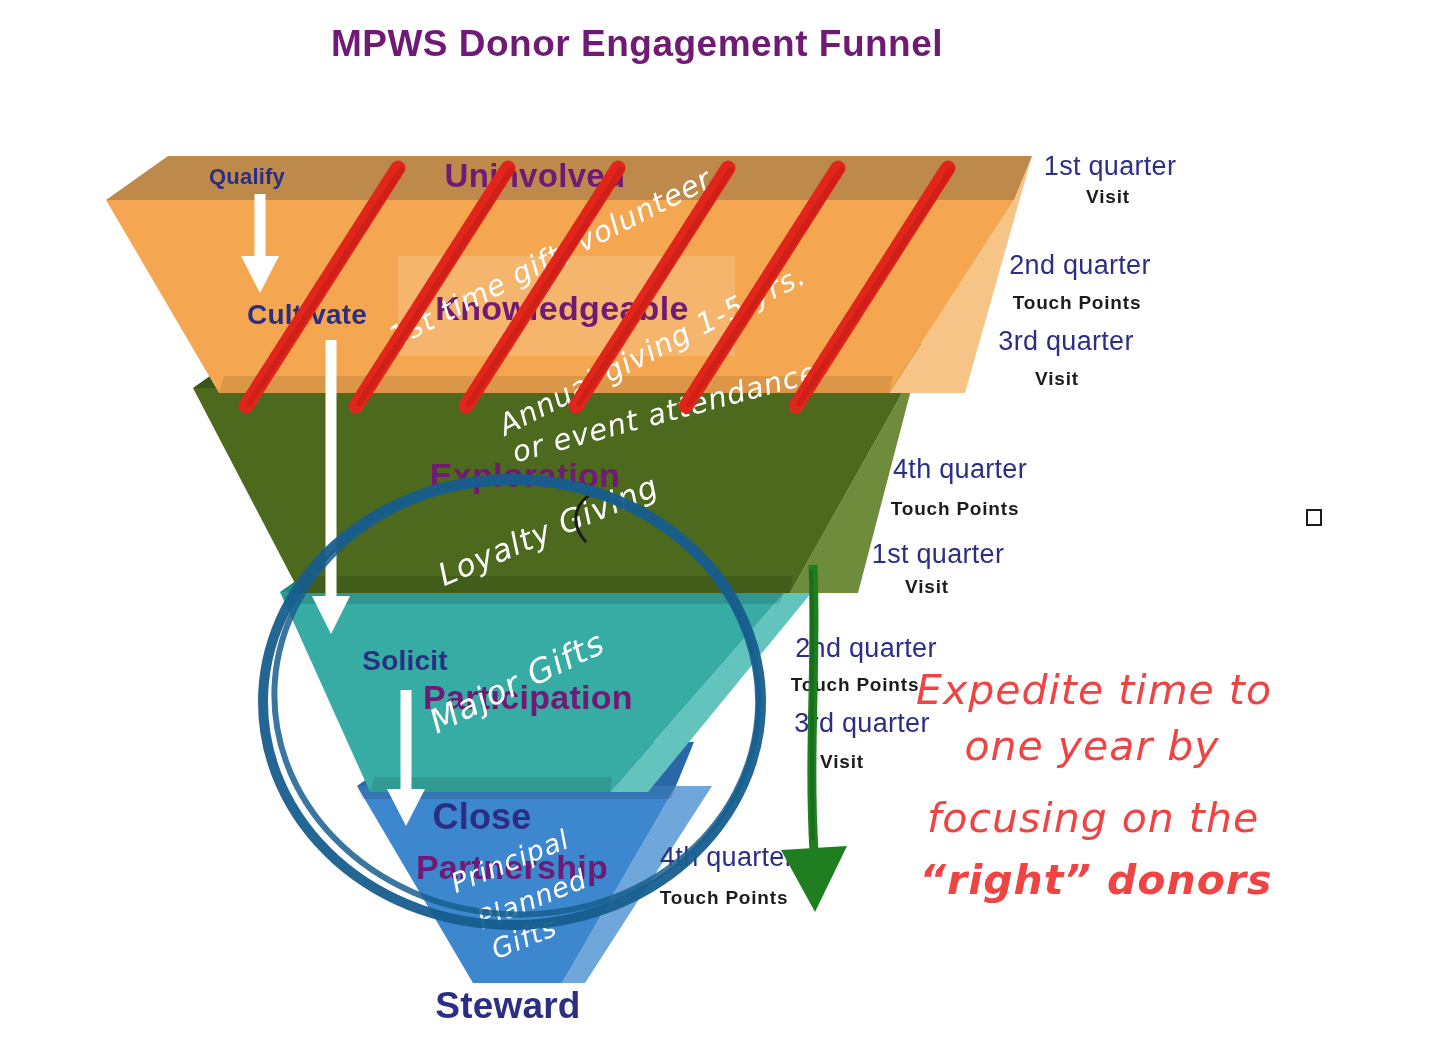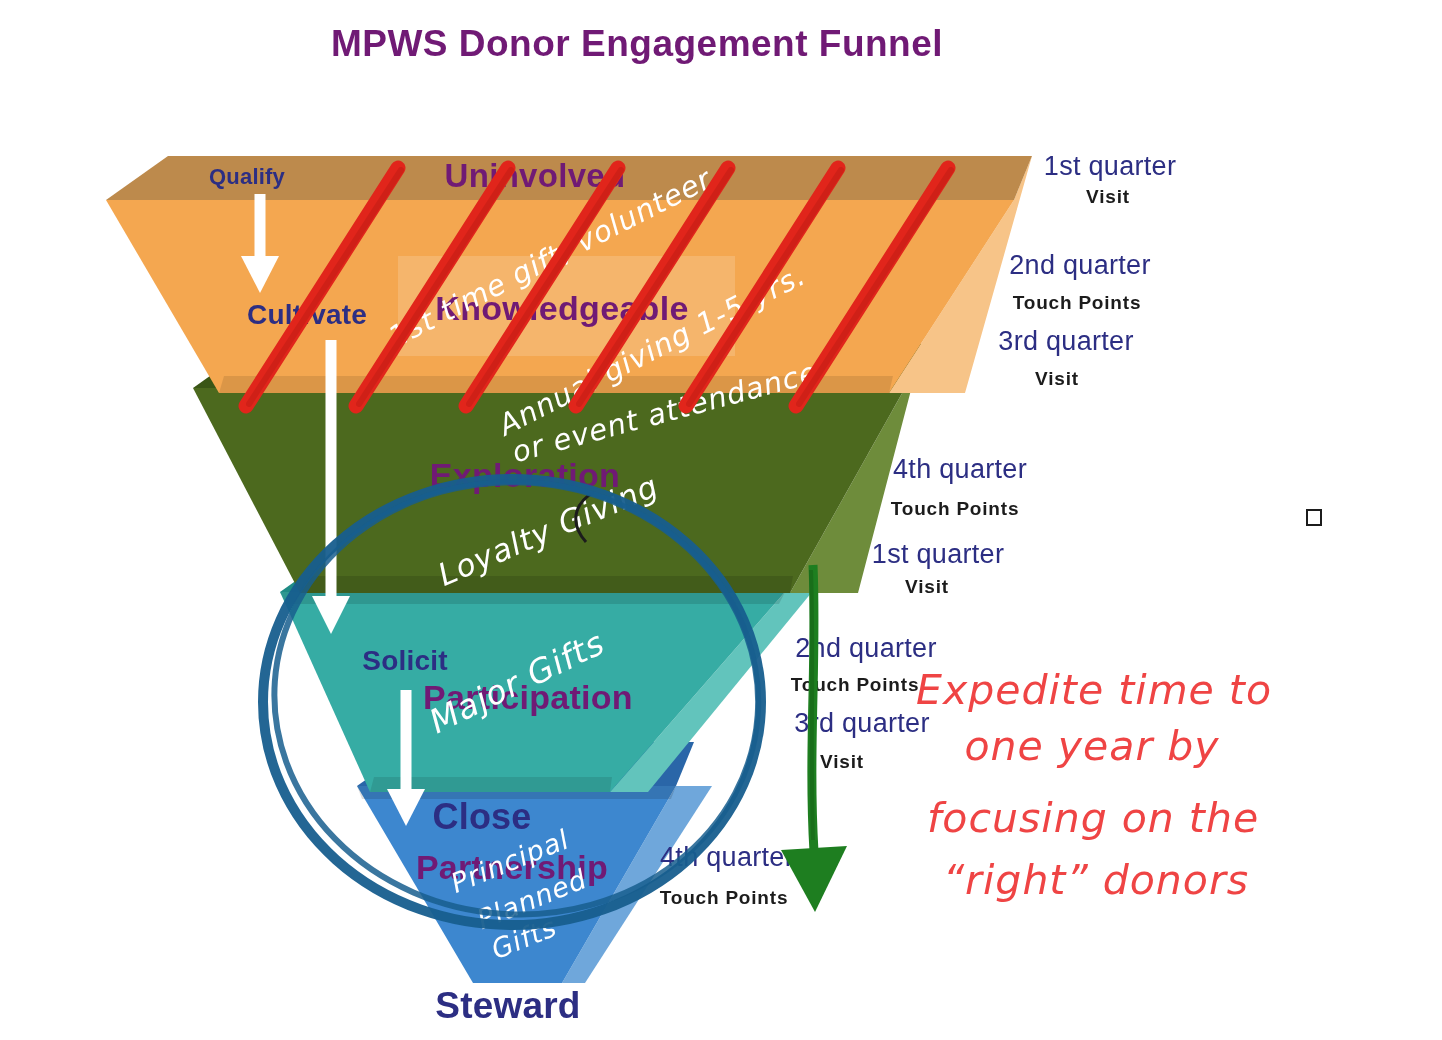--- a/index.html
+++ b/index.html
@@ -94,21 +94,21 @@
 <div class="txt q-label" style="left:866px;top:648px;">2nd quarter</div>
 <div class="txt q-act" style="left:855px;top:685px;">Touch Points</div>
 <div class="txt q-label" style="left:862px;top:723px;">3rd quarter</div>
 <div class="txt q-act" style="left:842px;top:762px;">Visit</div>
 <div class="txt q-label" style="left:727px;top:857px;">4th quarter</div>
 <div class="txt q-act" style="left:724px;top:898px;">Touch Points</div>
 
 <div class="txt hand-black" style="left:1094px;top:690px;">Expedite time to</div>
 <div class="txt hand-black" style="left:1092px;top:730px;margin-top:16px;">one year by</div>
 <div class="txt hand-black" style="left:1093px;top:818px;text-align:right;">focusing on the</div>
-<div class="txt hand-black" style="left:1096px;top:880px;">“right” donors</div>
+<div class="txt hand-black" style="left:1096px;top:880px;font-weight:bold;">“right” donors</div>
 
 <div class="glyph-box" style="left:1306px;top:509px;"></div>
 
 <svg class="layer" width="1442" height="1040" viewBox="0 0 1442 1040" style="pointer-events:none;">
 
   <g stroke-linecap="round">
     <line x1="246" y1="406" x2="398" y2="168" stroke="#e1251b" stroke-width="15"></line>
     <line x1="249" y1="404" x2="401" y2="170" stroke="#c21d14" stroke-width="6" opacity="0.55"></line>
     <line x1="356" y1="406" x2="508" y2="168" stroke="#e1251b" stroke-width="15"></line>
     <line x1="359" y1="404" x2="511" y2="170" stroke="#c21d14" stroke-width="6" opacity="0.55"></line>

